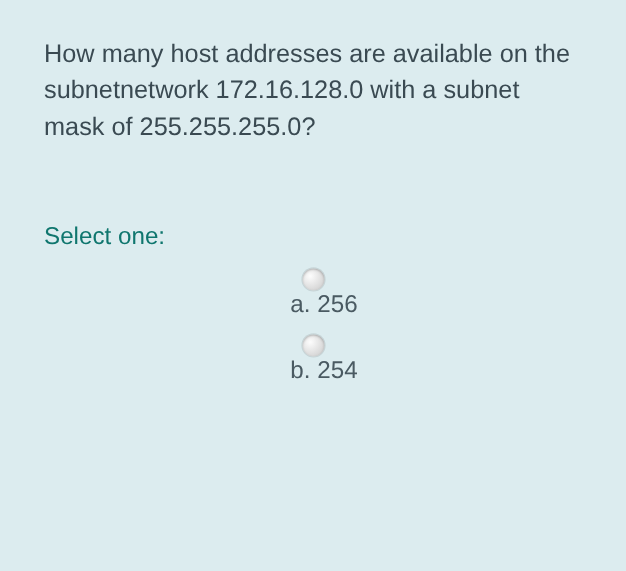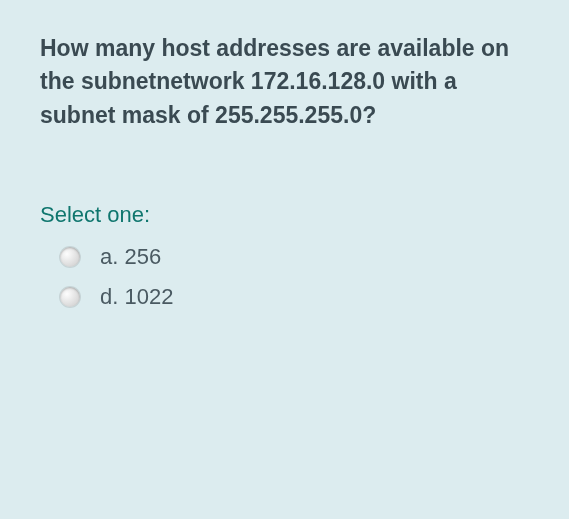--- a/index.html
+++ b/index.html
@@ -10,39 +10,40 @@
     body {
       width: 569px;
       height: 519px;
       background: #dcecef;
       font-family: Arial, Helvetica, sans-serif;
       padding: 32px 40px;
       color: #3a4a52;
     }
     .question-text {
       font-size: 23px;
-      font-weight: bold;
+      font-weight: normal;
       line-height: 1.45;
       color: #3a4a52;
       margin-bottom: 70px;
     }
     .select-prompt {
       font-size: 22px;
       color: #0f766e;
       margin-bottom: 16px;
       margin-left: 0;
     }
     .options {
       list-style: none;
       padding-left: 20px;
     }
     .option-row {
       display: flex;
       align-items: center;
       margin-bottom: 14px;
+      flex-direction: column;
     }
     .radio {
       width: 20px;
       height: 20px;
       border-radius: 50%;
       background: radial-gradient(circle at 35% 35%, #fdfdfd 0%, #e5e5e5 45%, #c8c8c8 100%);
       box-shadow: inset 0 1px 2px rgba(0,0,0,0.25), 0 0 0 1px rgba(0,0,0,0.1);
       margin-right: 20px;
       flex-shrink: 0;
       cursor: pointer;
@@ -63,17 +64,17 @@
   <li class="option-row">
     <span class="radio"></span>
     <span class="option-label">
       <span>a.</span>
       <span>256</span>
     </span>
   </li>
   <li class="option-row">
     <span class="radio"></span>
     <span class="option-label">
-      <span>d.</span>
-      <span>1022</span>
+      <span>b.</span>
+      <span>254</span>
     </span>
   </li>
 </ul>
 
 </body></html>

